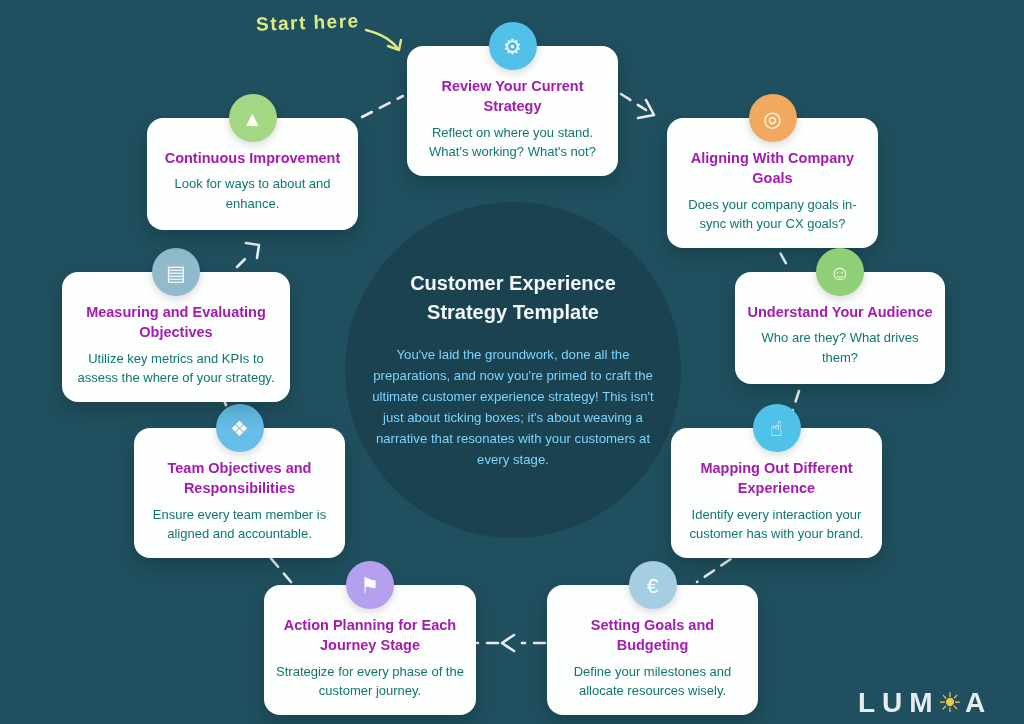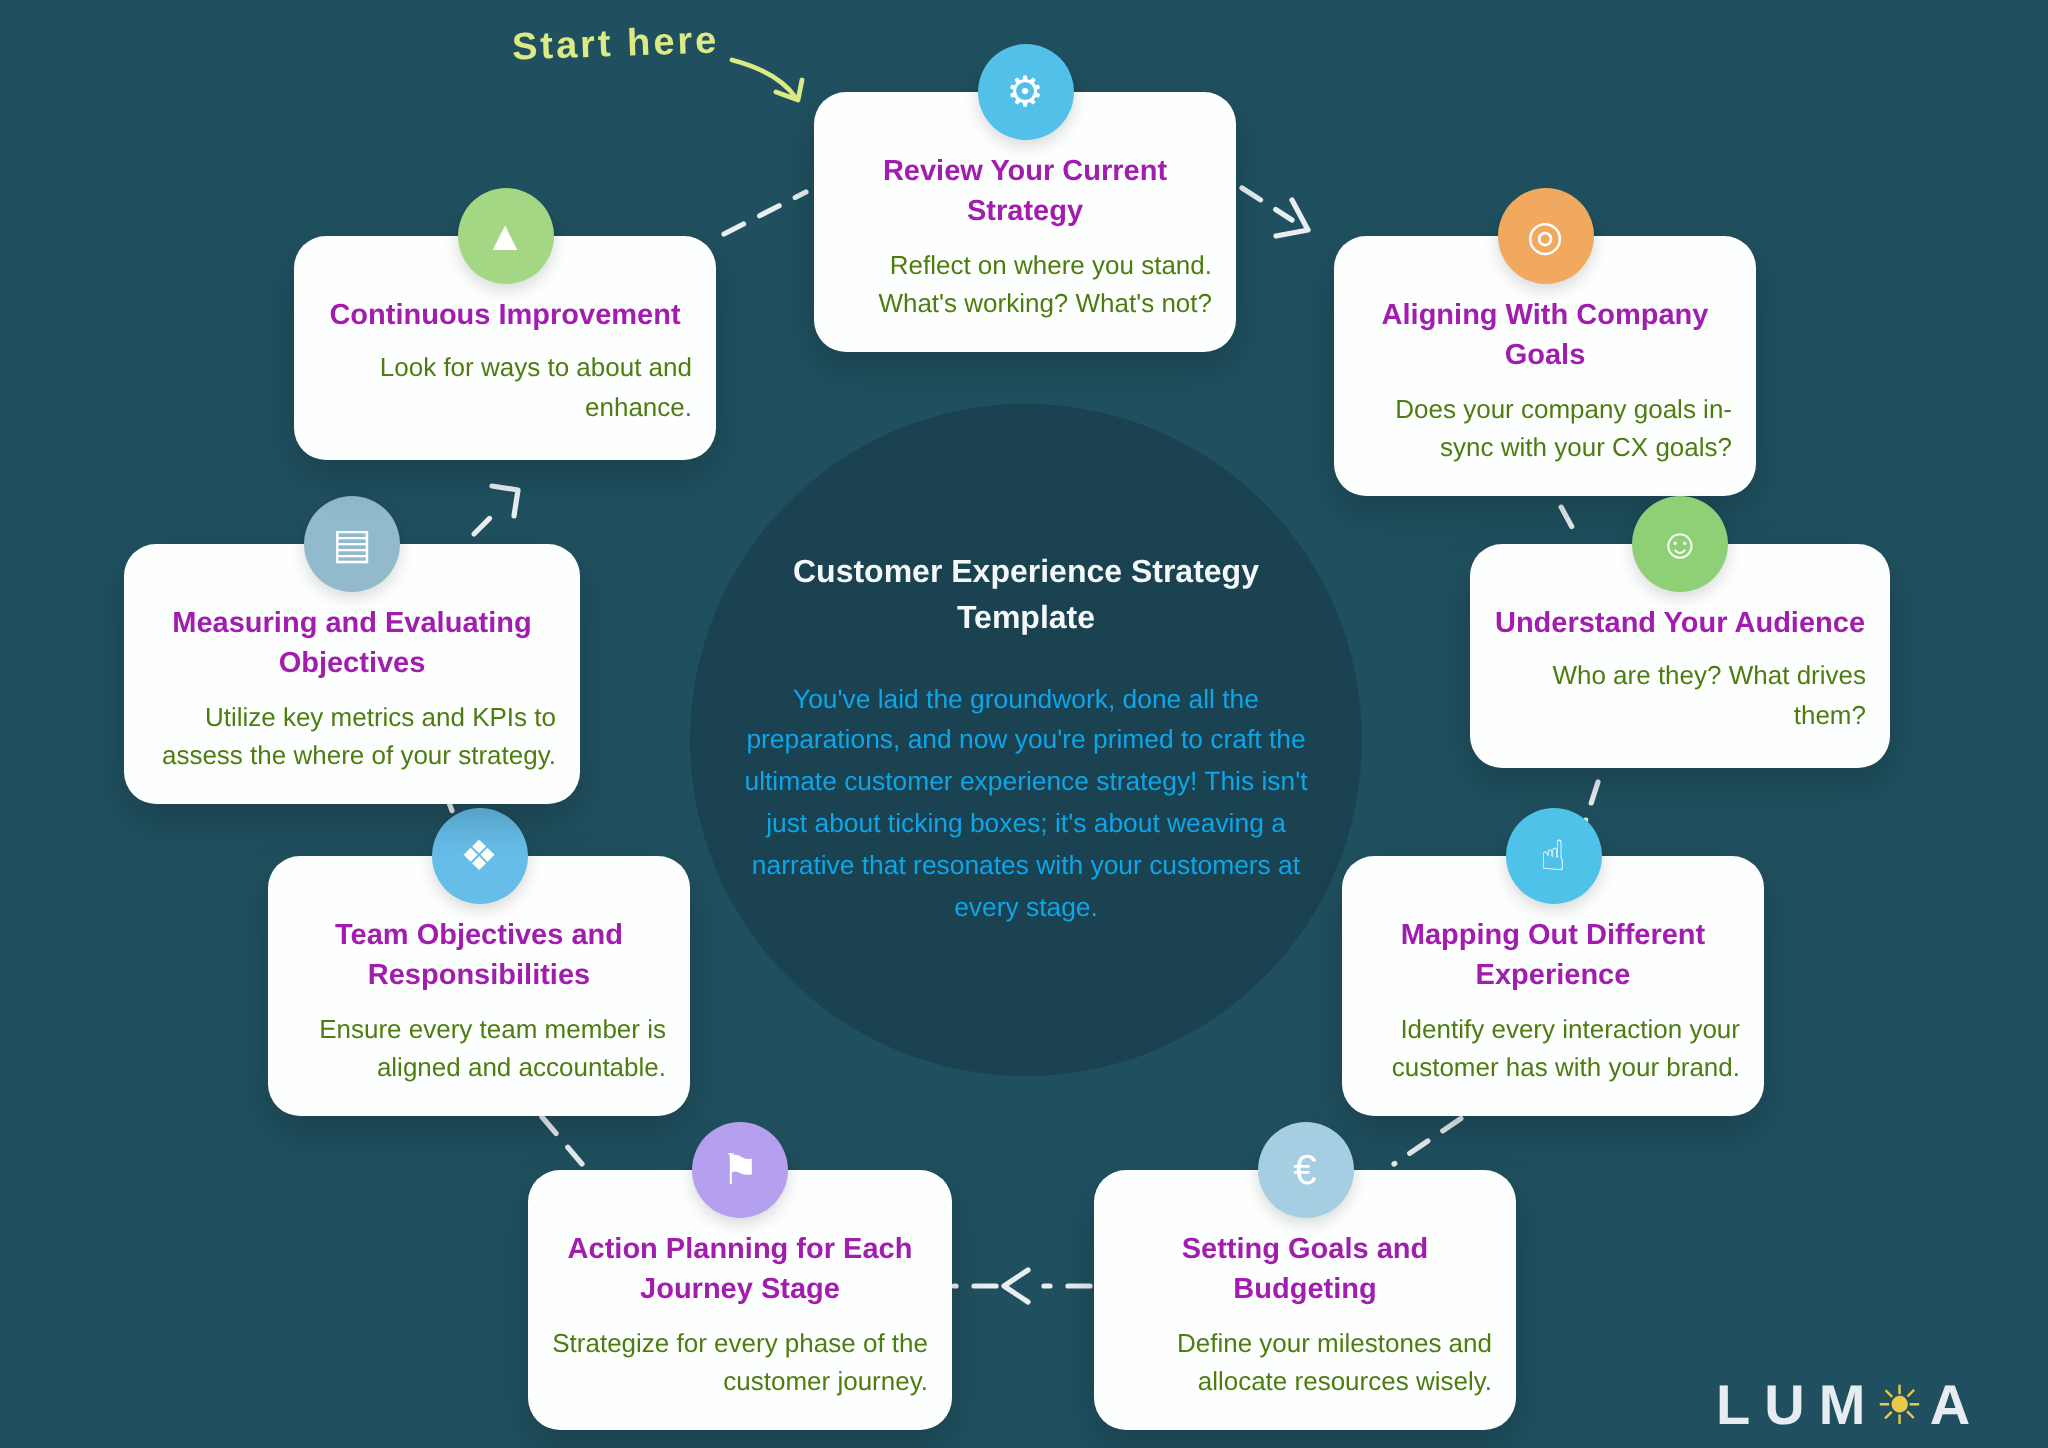--- a/index.html
+++ b/index.html
@@ -19,28 +19,28 @@
     width:336px;height:336px;
     border-radius:50%;
     background:#1a4250;
     display:flex;flex-direction:column;
     align-items:center;justify-content:center;
     text-align:center;
   }
   .center-title{
     width:250px;
     margin:0 0 18px 0;
-    font-size:16px;font-weight:bold;
+    font-size:20px;font-weight:bold;
     line-height:1.45;
     color:#f4f8f9;
   }
   .center-body{
     width:288px;margin:0;
     font-size:13.2px;line-height:1.58;
-    color:#0ea5e9;
+    color:#7dd3fc;
   }
   .card{
     position:absolute;
     background:#fdfefe;
     border-radius:16px;
     padding:30px 12px 14px 12px;
     text-align:center;
     box-shadow:0 8px 20px rgba(0,0,0,.20);
     box-sizing:border-box;
     min-height:112px;
@@ -58,22 +58,21 @@
   }
   .card h3{
     margin:0 0 6px 0;
     font-size:14.5px;font-weight:bold;
     line-height:1.4;
     color:#a21caf;
   }
   .card p{
     margin:0;
     font-size:13px;line-height:1.5;
-    color:#4d7c0f;
-    text-align:right;
+    color:#0f766e;
   }
   .connectors{
     position:absolute;left:0;top:0;
     pointer-events:none;
   }
   .dash{
     stroke:#e9eef0;stroke-width:2.6;
     stroke-dasharray:11 9;
     stroke-linecap:round;fill:none;
   }

